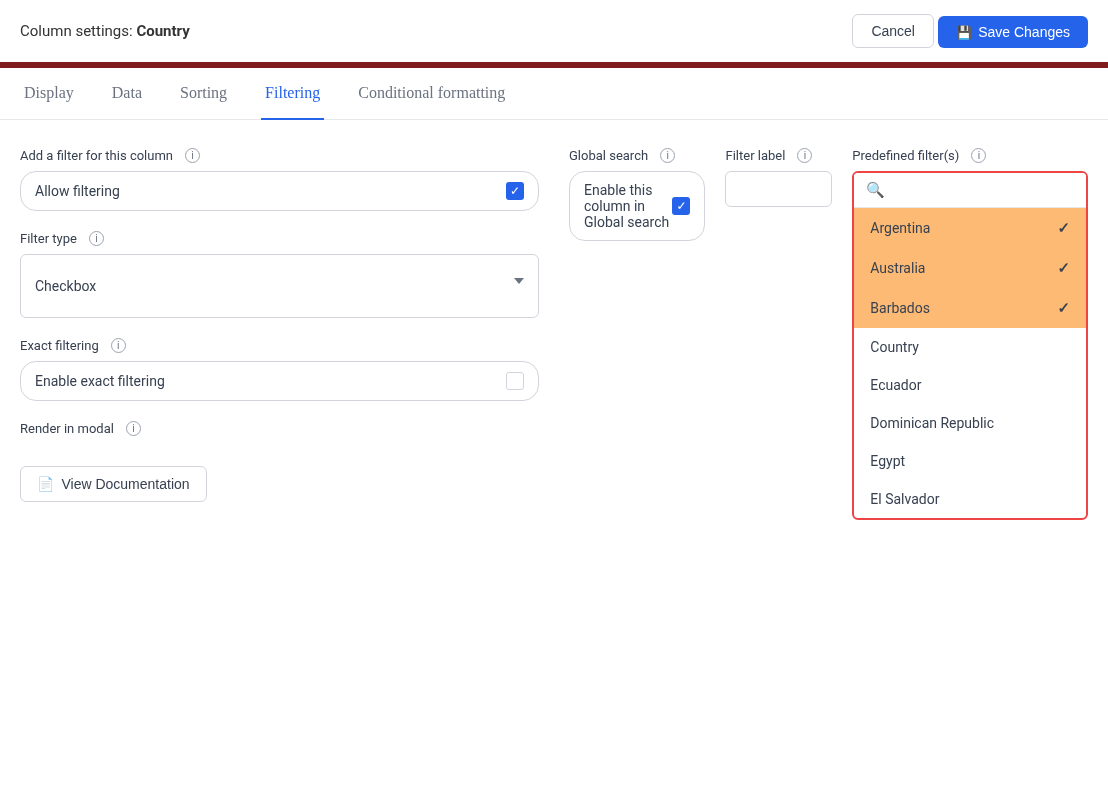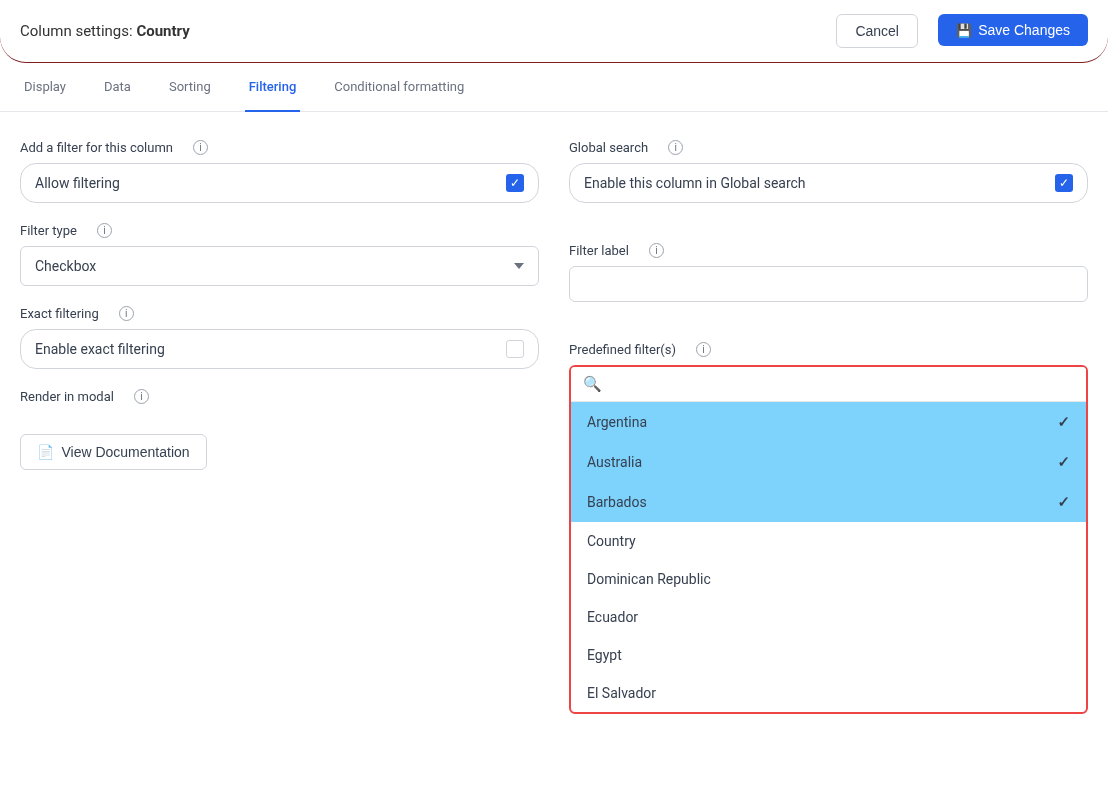--- a/index.html
+++ b/index.html
@@ -11,34 +11,33 @@
       width: 1108px;
       min-height: 797px;
     }
 
     
     .header {
       display: flex;
       align-items: center;
       justify-content: space-between;
       padding: 14px 20px;
-      border-bottom: 1px solid #7f1d1d;
-      border-radius: 26px;
+      border-bottom: 6px solid #7f1d1d;
     }
     .header-title {
       font-size: 15px;
       color: #333;
     }
     .header-title strong {
       font-weight: 700;
     }
     .header-actions {
       display: flex;
-      gap: 20px;
-      align-items: flex-start;
+      gap: 4px;
+      align-items: flex-end;
     }
     .btn-cancel {
       padding: 8px 18px;
       border: 1px solid #d1d5db;
       border-radius: 6px;
       background: #fff;
       color: #374151;
       font-size: 14px;
       cursor: pointer;
     }
@@ -60,25 +59,26 @@
 
     
     .tabs {
       display: flex;
       padding: 0 20px;
       border-bottom: 1px solid #e5e7eb;
       gap: 30px;
     }
     .tab {
       padding: 16px 4px;
-      font-size: 13px;
+      font-size: 16px;
       color: #6b7280;
       cursor: pointer;
       border-bottom: 2px solid transparent;
       margin-bottom: -1px;
+      font-family: Liberation Serif, serif;
     }
     .tab.active {
       color: #2563eb;
       border-bottom-color: #2563eb;
       font-weight: 500;
     }
 
     
     .content {
       padding: 28px 20px;
@@ -90,21 +90,21 @@
       grid-template-columns: 1fr 1fr;
       gap: 30px;
     }
 
     
     .field-label {
       font-size: 13px;
       color: #374151;
       margin-bottom: 8px;
       display: flex;
-      gap: 20px;
+      gap: 12px;
     }
     .info-icon {
       width: 15px;
       height: 15px;
       border-radius: 50%;
       border: 1px solid #9ca3af;
       display: inline-flex;
       align-items: center;
       justify-content: center;
       font-size: 10px;
@@ -156,25 +156,24 @@
       border: 1px solid #d1d5db;
       border-radius: 3px;
       background: #fff;
       cursor: pointer;
       flex-shrink: 0;
     }
 
     
     .select-row {
       display: flex;
-      align-items: center;
       justify-content: space-between;
       border: 1px solid #d1d5db;
       border-radius: 6px;
-      padding: 11px 14px;
+      padding: 23px 14px;
       background: #fff;
       cursor: pointer;
       gap: 38px;
     }
     .select-row span {
       font-size: 14px;
       color: #374151;
     }
     .chevron-down {
       width: 0;
@@ -262,21 +261,21 @@
     .country-item {
       display: flex;
       align-items: center;
       justify-content: space-between;
       padding: 11px 16px;
       cursor: pointer;
       font-size: 14px;
       color: #374151;
     }
     .country-item.selected {
-      background: #7dd3fc;
+      background: #fdba74;
     }
     .check-mark {
       color: #374151;
       font-size: 15px;
       font-weight: 600;
     }
 
     
     .country-list::-webkit-scrollbar {
       width: 8px;
@@ -284,21 +283,20 @@
     .country-list::-webkit-scrollbar-track {
       background: #f1f1f1;
     }
     .country-list::-webkit-scrollbar-thumb {
       background: #c0c0c0;
       border-radius: 4px;
     }
 
     .right-col-content {
       display: flex;
-      flex-direction: column;
       gap: 20px;
     }
   </style>
 </head>
 <body>
 
 <div class="header">
   <div class="header-title">
     <span>Column settings:</span>
     <strong>Country</strong>
@@ -412,24 +410,24 @@
               <span class="check-mark">✓</span>
             </div>
             <div class="country-item selected">
               <span>Barbados</span>
               <span class="check-mark">✓</span>
             </div>
             <div class="country-item">
               <span>Country</span>
             </div>
             <div class="country-item">
+              <span>Ecuador</span>
+            </div>
+            <div class="country-item">
               <span>Dominican Republic</span>
-            </div>
-            <div class="country-item">
-              <span>Ecuador</span>
             </div>
             <div class="country-item">
               <span>Egypt</span>
             </div>
             <div class="country-item">
               <span>El Salvador</span>
             </div>
           </div>
         </div>
       </div>

